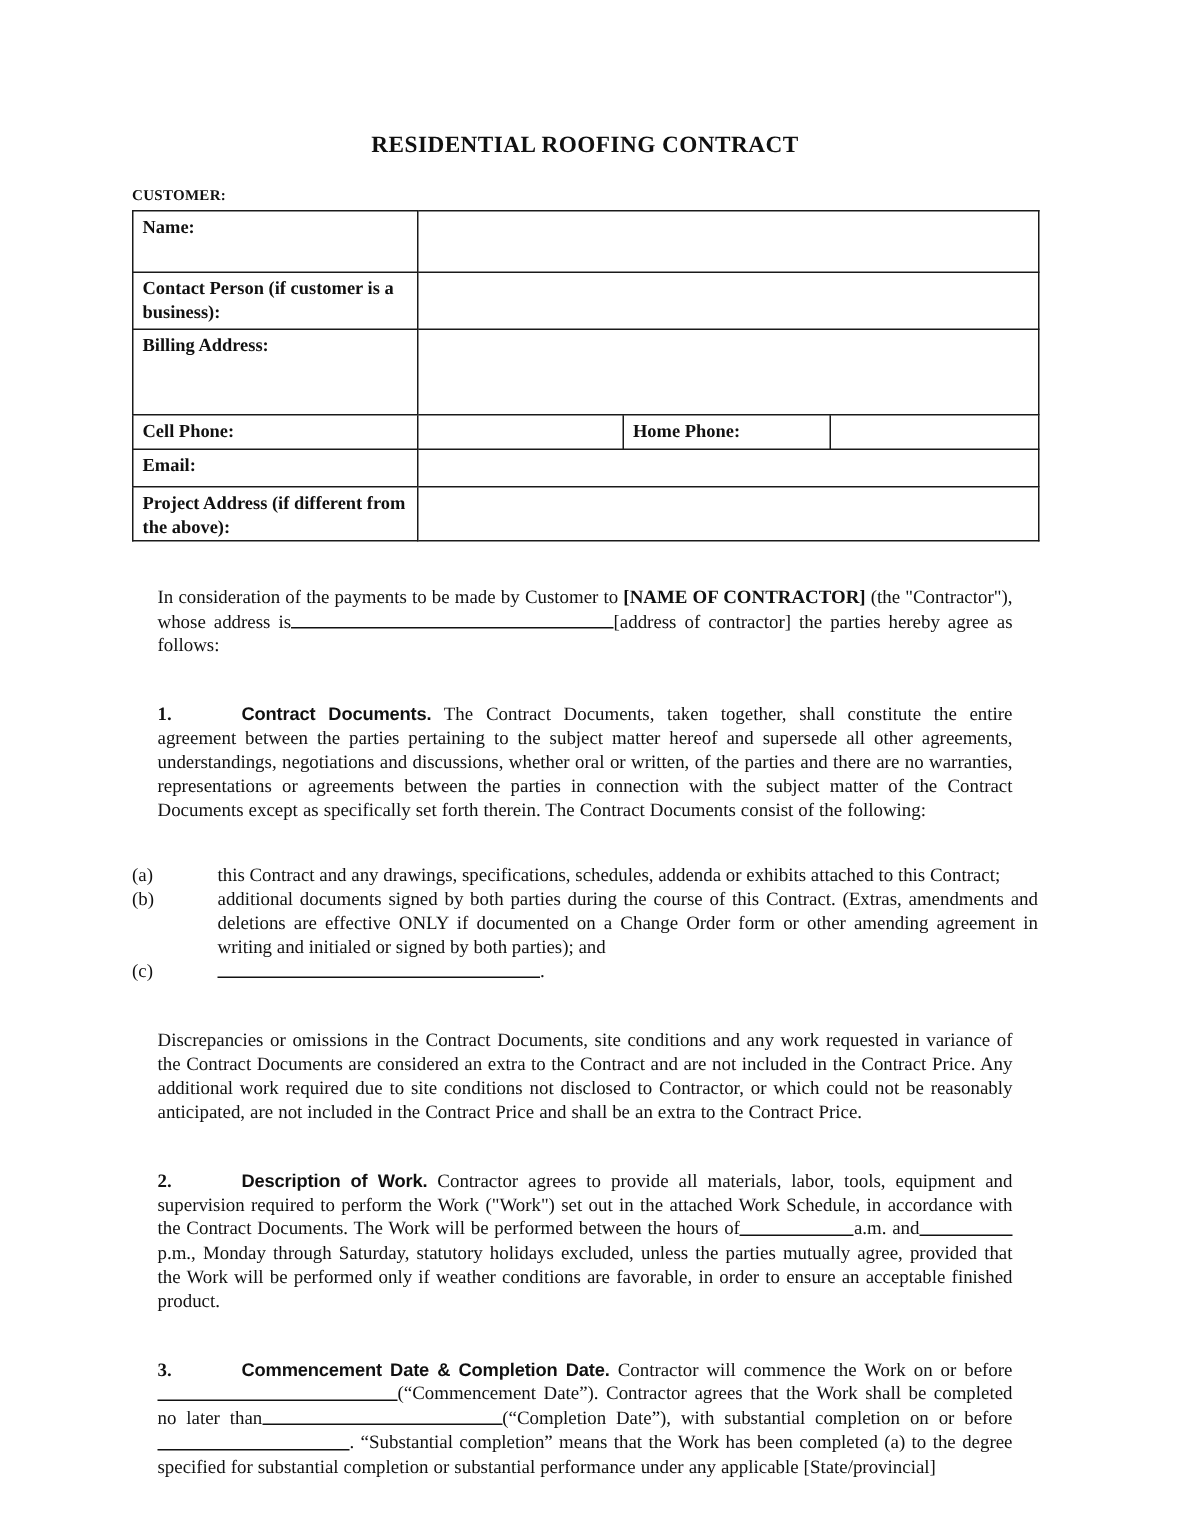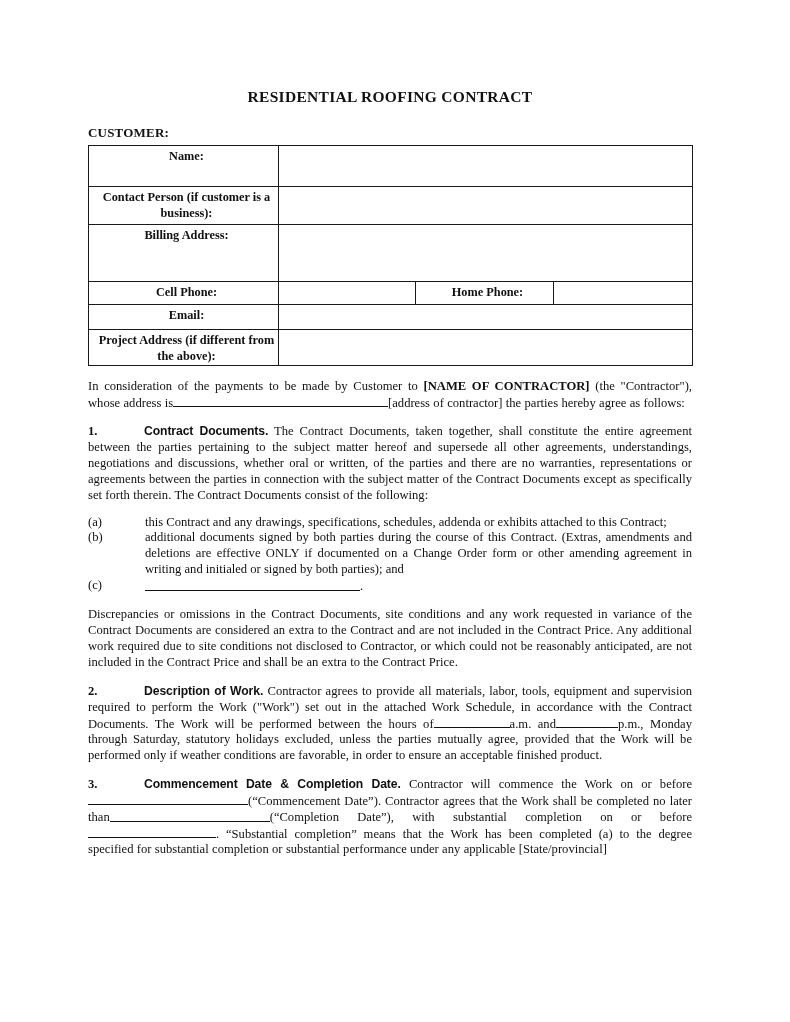--- a/index.html
+++ b/index.html
@@ -36,21 +36,21 @@
     font-size: 15.5px;
     font-weight: bold;
     letter-spacing: 0.3px;
     margin: 0;
     padding-top: 88px;
     font-family: "Liberation Serif", "DejaVu Serif", serif;
   }
 
   
   .customer-label {
-    font-size: 13px;
+    font-size: 10px;
     font-weight: bold;
     margin: 0;
     padding-top: 19px;
     padding-bottom: 4px;
     letter-spacing: 0.2px;
   }
 
   
   table.customer-table {
     border-collapse: collapse;
@@ -58,39 +58,38 @@
     table-layout: fixed;
     margin: 0;
   }
   table.customer-table td {
     border: 1.2px solid #1a1a1a;
     vertical-align: top;
     padding: 3px 0 0 6px;
     font-size: 12.3px;
     font-weight: bold;
     line-height: 1.28;
-    text-align: center;
   }
   td.val-cell {
     font-weight: normal;
   }
   .r-name       { height: 41px; }
   .r-contact    { height: 38px; padding-left: 46px; }
   .r-billing    { height: 57px; }
   .r-bizphone   { height: 23px; }
   .r-cellphone  { height: 23px; }
   .r-email      { height: 25px; margin-top: 36px; }
   .r-project    { height: 36px; margin-top: 32px; }
 
   
   p.body-par {
     font-size: 12.6px;
     line-height: 1.26;
     text-align: justify;
-    margin: 0;
+    margin: 17px;
     padding-top: 13px;
     word-spacing: 0.2px;
   }
   .lead-gap { padding-top: 16px; }
 
   .strong-name { font-weight: bold; }
 
   
   .sec-num {
     font-weight: bold;

